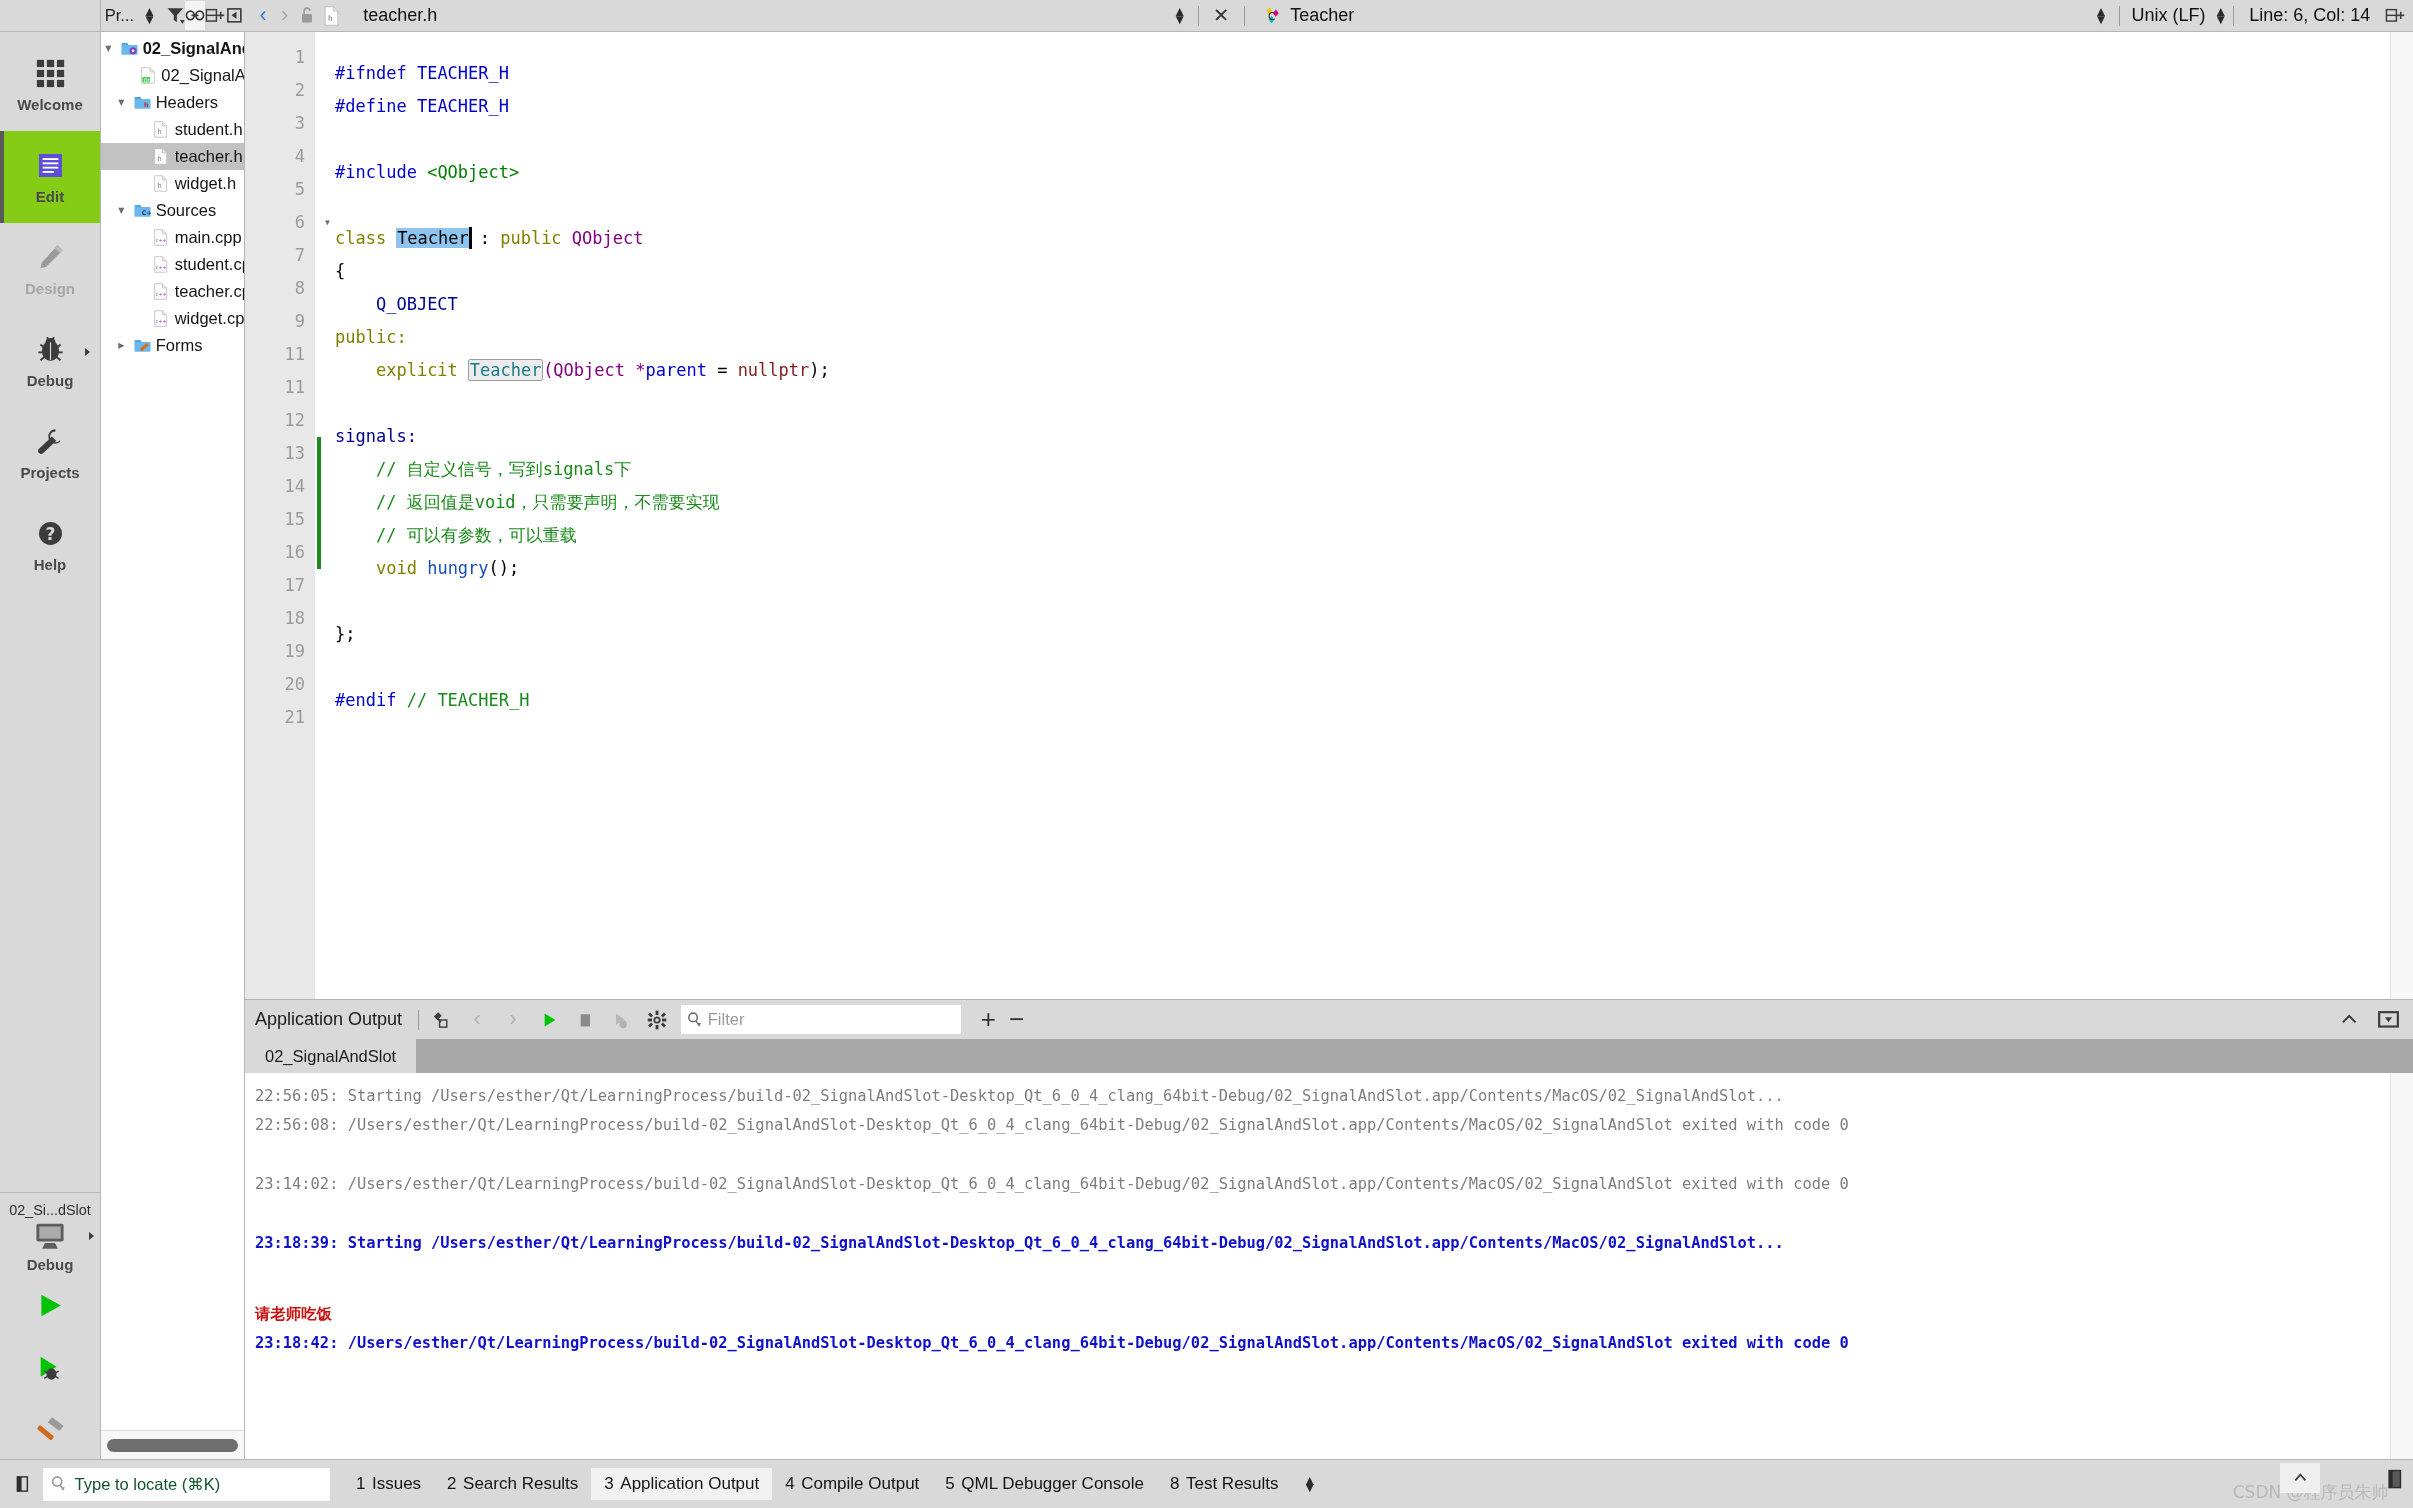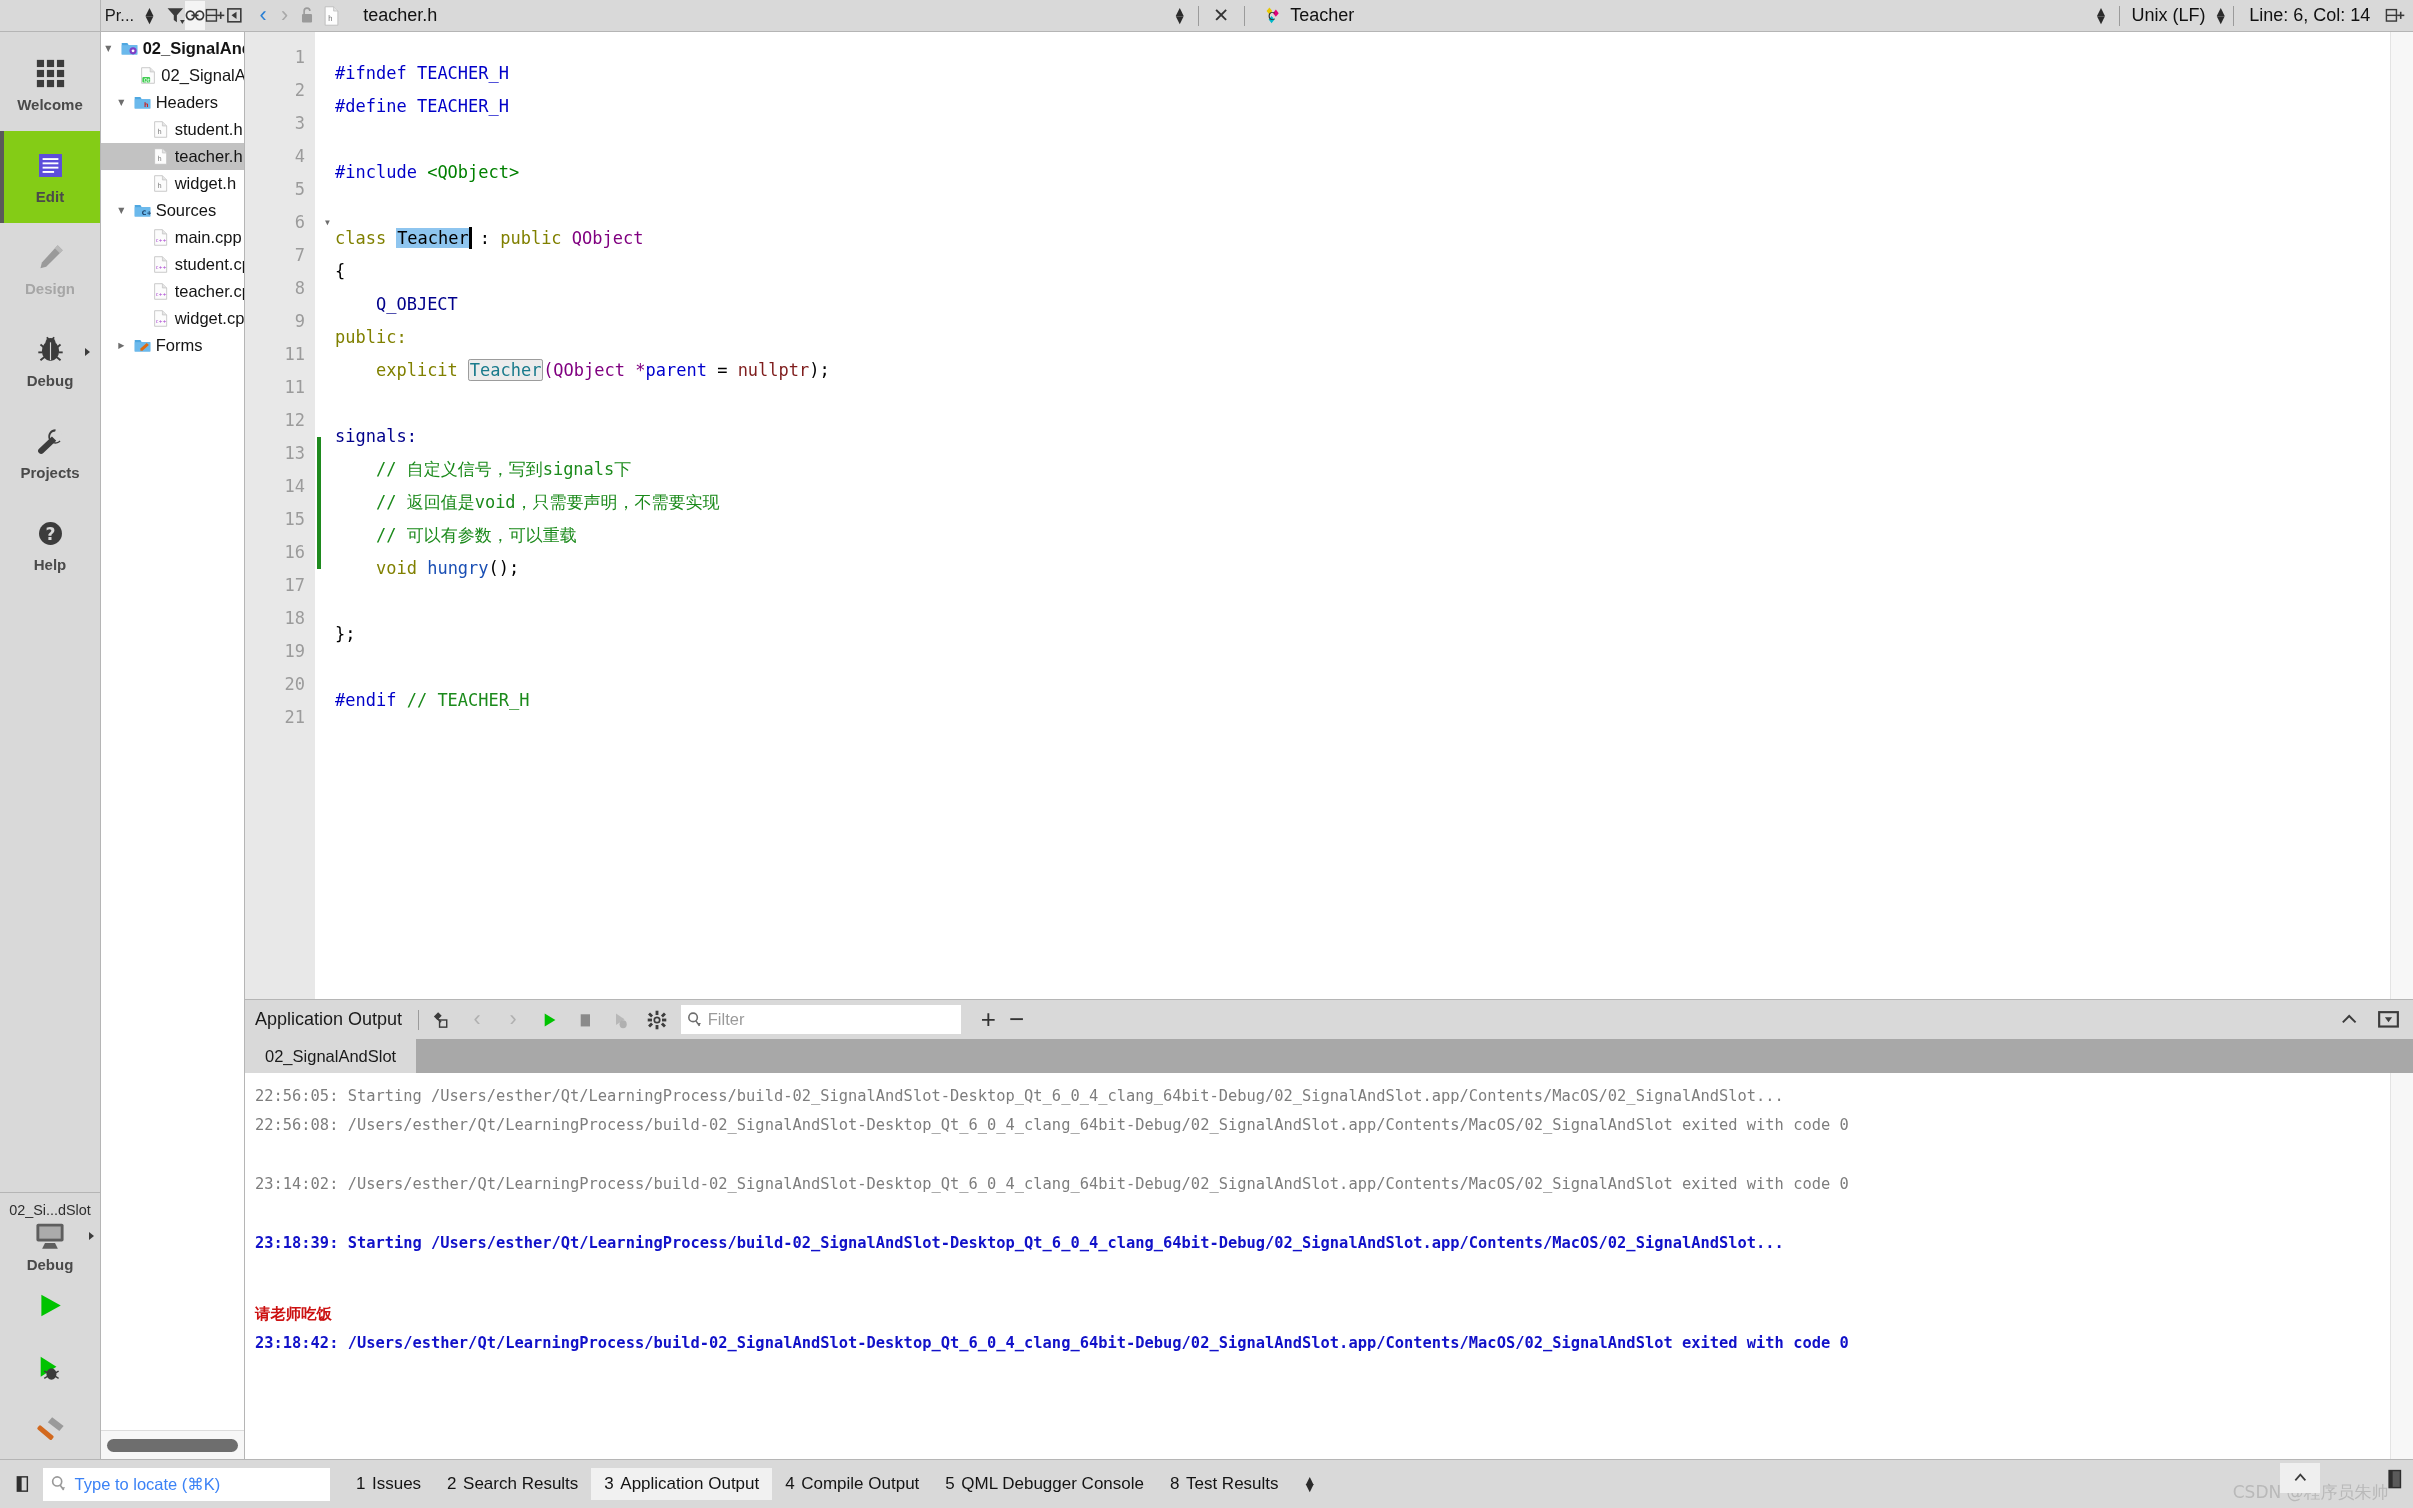--- a/index.html
+++ b/index.html
@@ -340,21 +340,21 @@
     width: 33px; height: 33px;
     display:flex; align-items:center; justify-content:center;
   }
   .locator {
     width: 287px; height: 33px;
     background: #fff;
     display: flex; align-items: center; gap: 5.7px;
     padding-left: 7.2px;
     margin-left: 4.3px;
   }
-  .locator-ph { font-size: 16.5px; color: #3b82f6; }
+  .locator-ph { font-size: 16.5px; color: #14532d; }
   .sb-tabs { display: flex; align-items: center; margin-left: 13px; }
   .sb-tab {
     display: flex; align-items: center; gap: 6.5px;
     font-size: 17px; color: #141414;
     padding: 5.7px 13px;
   }
   .sb-tab.active { background: #f1f1f1; }
   .sb-spin { margin-left: 11.5px; }
   .watermark {
     position: absolute; right: 24.4px; bottom: 4.3px;

